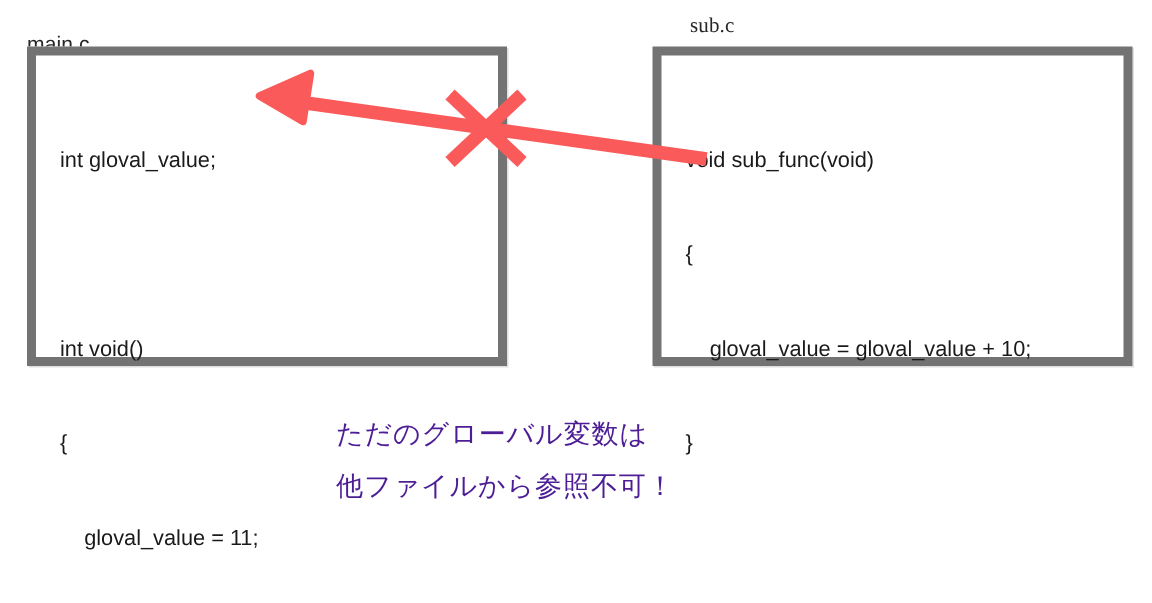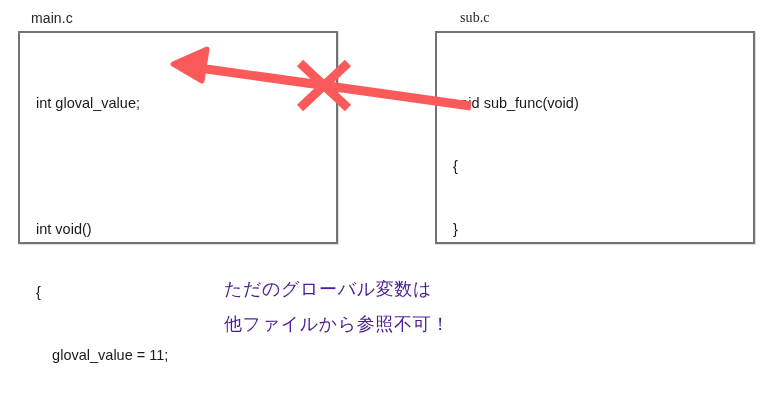--- a/index.html
+++ b/index.html
@@ -21,29 +21,29 @@
 
   
   .file-label {
     position: absolute;
     font-size: 14px;
     line-height: 1;
     color: #262626;
     letter-spacing: 0.1px;
     white-space: nowrap;
   }
-  #label-main { left: 18px; top: 11px; margin-left: 13px; }
+  #label-main { left: 18px; top: 22px; }
   #label-sub  { left: 460px; top: 11px; font-family: Liberation Serif, serif; }
 
   
   .code-box {
     position: absolute;
     box-sizing: border-box;
     background: #ffffff;
-    border: 2px solid #737373;
+    border: 6px solid #737373;
     box-shadow: 1px 1px 0 rgba(0,0,0,0.13);
   }
   #box-main { left: 18px;  top: 31px; width: 320px; height: 213px; }
   #box-sub  { left: 435px; top: 31px; width: 320px; height: 213px; }
 
   .code-body {
     position: absolute;
     left: 16px;
     top: 18px;
     right: 6px;
@@ -97,20 +97,21 @@
       
     </div>
   </div>
 
   <div class="file-label" id="label-sub">sub.c</div>
 
   <div class="code-box" id="box-sub">
     <div class="code-body">
       <div class="code-line">void sub_func(void)</div>
       <div class="code-line">{</div>
+      <div class="code-line">    gloval_value = gloval_value + 10;</div>
       <div class="code-line">}</div>
     </div>
   </div>
 
   <svg id="annotation" viewBox="0 0 768 402">
 
     <path id="arrow-shaft" d="M 471 106 L 192 67" stroke="#fa5a5a" stroke-width="9" stroke-linecap="butt" fill="none"></path>
 
     <path id="arrow-head" d="M 173 64 L 207 49 L 202 81 Z" fill="#fa5a5a" stroke="#fa5a5a" stroke-width="5" stroke-linejoin="round"></path>
 

